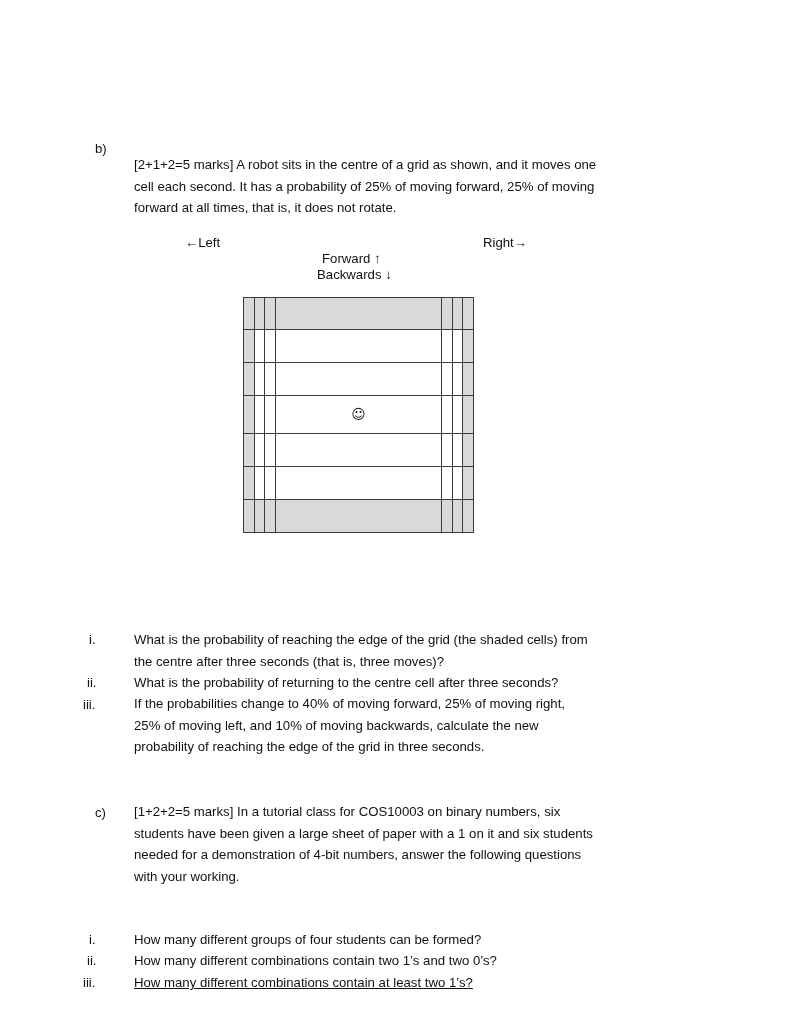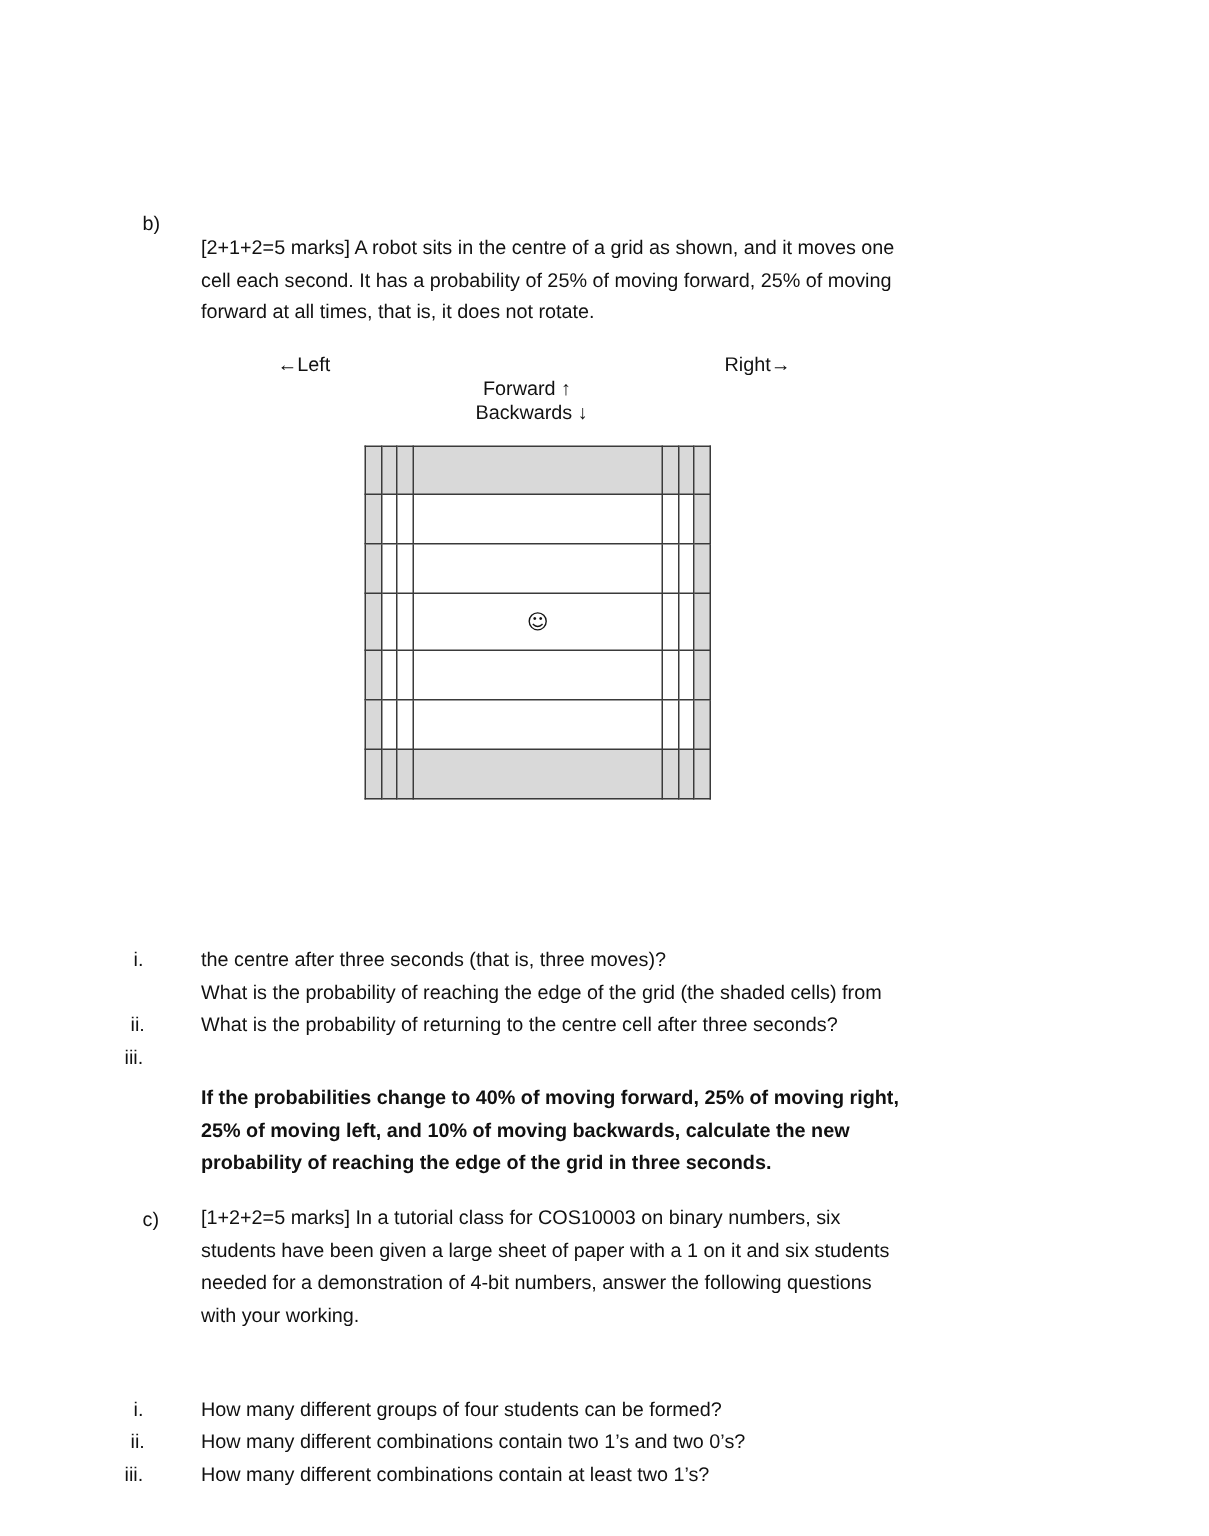--- a/index.html
+++ b/index.html
@@ -92,40 +92,40 @@
         <td class="edge"></td>
         <td class="edge"></td>
         <td class="edge"></td>
         <td class="edge"></td>
   </tr>
 </tbody>
   </table>
 
 <div class="abs" style="left:89px; top:632px;">i.</div>
 <div class="abs line" style="left:134px; top:629px;">
+  <div>What is the probability of reaching the edge of the grid (the shaded cells) from</div>
   <div>the centre after three seconds (that is, three moves)?</div>
-  <div>What is the probability of reaching the edge of the grid (the shaded cells) from</div>
 </div>
 <div class="abs" style="left:87px; top:675px;">ii.</div>
 <div class="abs line" style="left:134px; top:672px;text-align:center;">
   <div>What is the probability of returning to the centre cell after three seconds?</div>
 </div>
 <div class="abs" style="left:83px; top:697px;">iii.</div>
-<div class="abs line" style="left:134px; top:721px;font-weight:bold;">
+<div class="abs line" style="left:134px; top:693px;">
   <div>If the probabilities change to 40% of moving forward, 25% of moving right,</div>
   <div>25% of moving left, and 10% of moving backwards, calculate the new</div>
   <div>probability of reaching the edge of the grid in three seconds.</div>
 </div>
 
 <div class="abs" style="left:95px; top:805px;">c)</div>
 <div class="abs line" style="left:134px; top:801px;">
   <div>[1+2+2=5 marks] In a tutorial class for COS10003 on binary numbers, six</div>
   <div>students have been given a large sheet of paper with a 1 on it and six students</div>
   <div>needed for a demonstration of 4-bit numbers, answer the following questions</div>
   <div>with your working.</div>
 </div>
 
 <div class="abs" style="left:89px; top:932px;">i.</div>
 <div class="abs" style="left:134px; top:932px;">How many different groups of four students can be formed?</div>
 <div class="abs" style="left:87px; top:953px;">ii.</div>
 <div class="abs" style="left:134px; top:953px;">How many different combinations contain two 1’s and two 0’s?</div>
 <div class="abs" style="left:83px; top:975px;">iii.</div>
-<div class="abs" style="left:134px; top:975px;">How many different combinations contain at least two 1’s?</div>
+<div class="abs" style="left:134px; top:975px;text-decoration:underline;">How many different combinations contain at least two 1’s?</div>
 
 </body></html>

